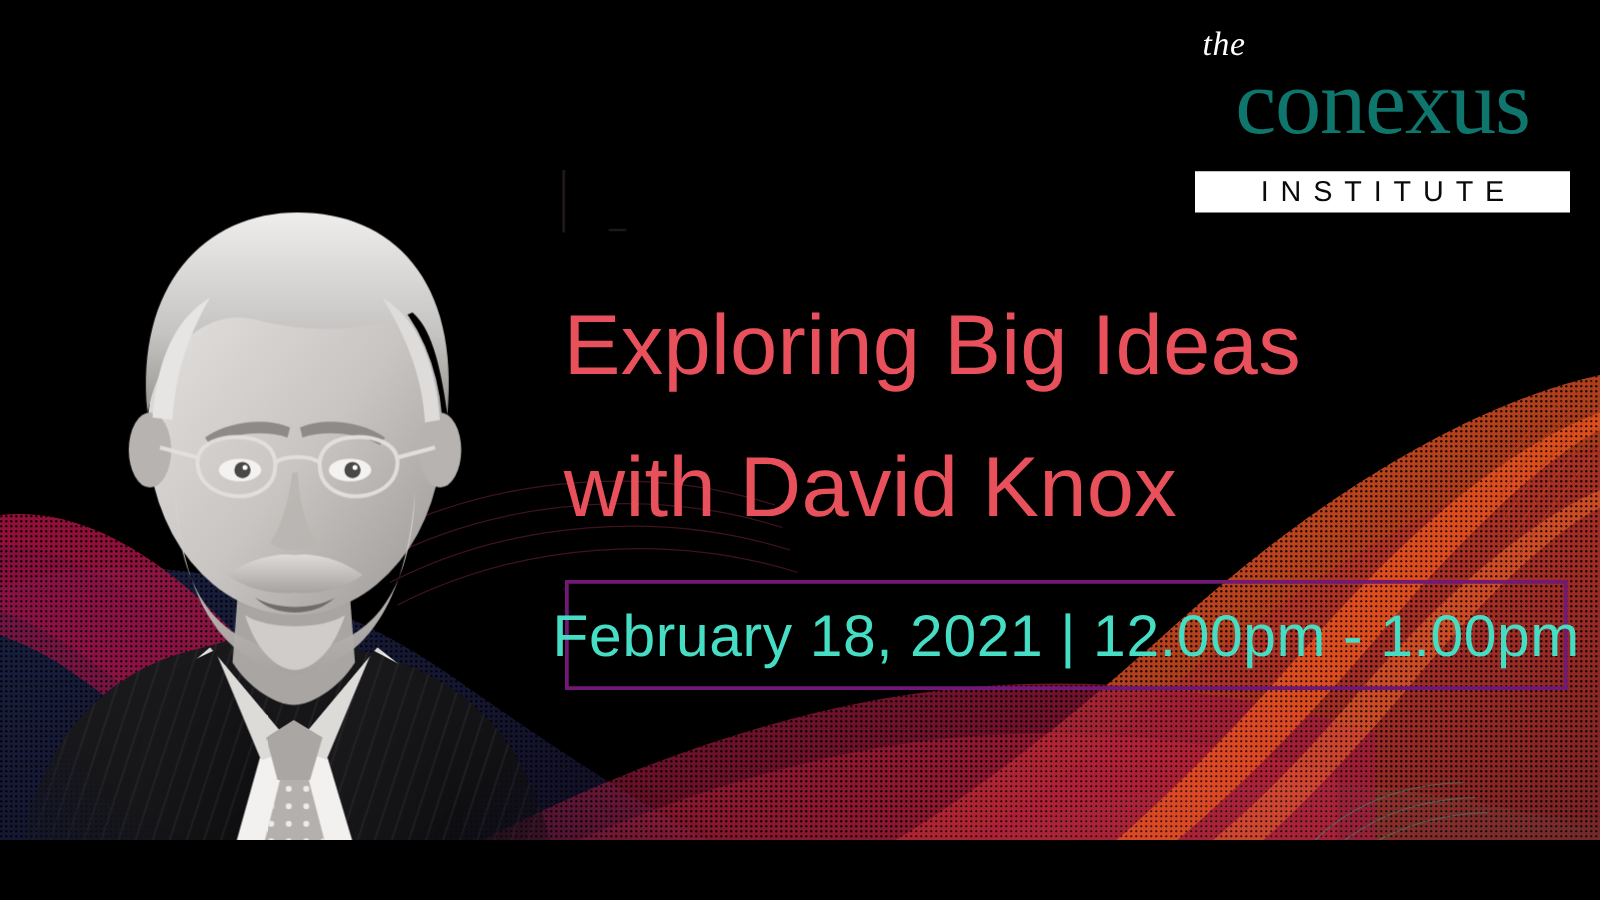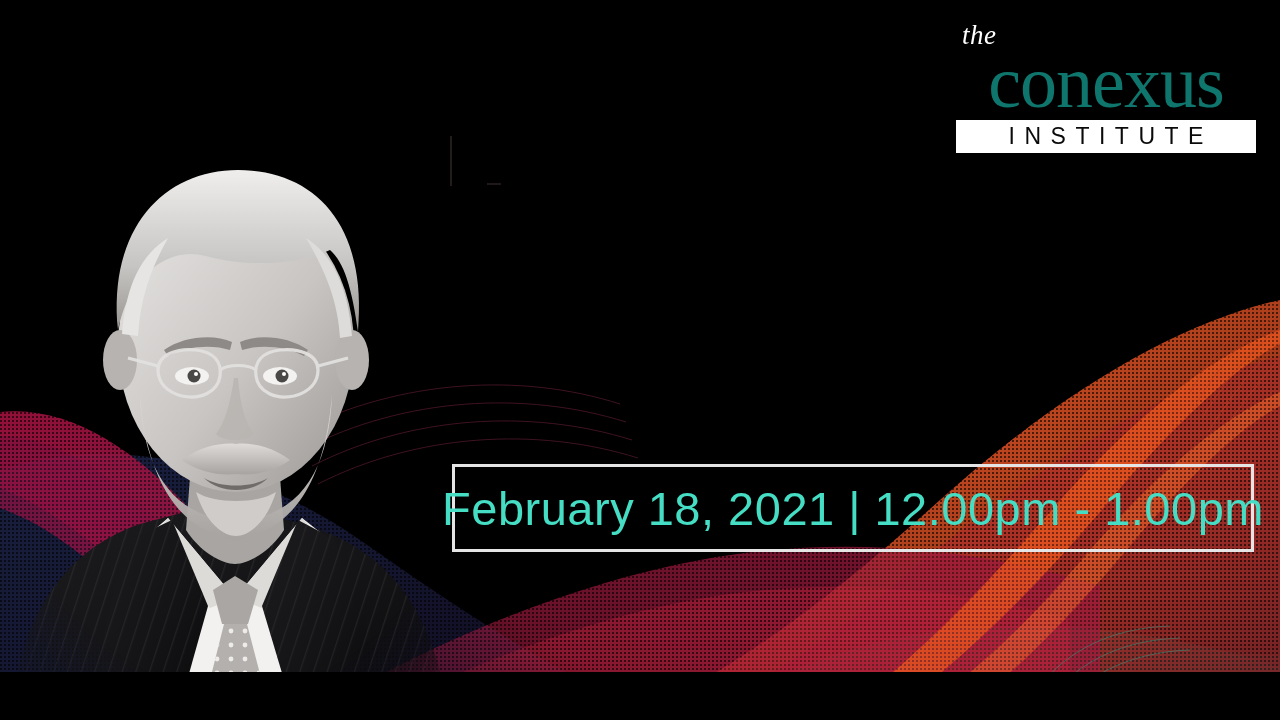--- a/index.html
+++ b/index.html
@@ -61,21 +61,21 @@
     color: #0f766e;
     font-size: 74px;
     line-height: 0.86;
     letter-spacing: -1px;
     margin-top: 2px;
     text-align: center;
   }
   .logo-bar {
     background: #ffffff;
     height: 33px;
-    margin-top: 5px;
+    margin-top: 22px;
     display: flex;
     align-items: center;
     justify-content: center;
   }
   .logo-bar-text {
     color: #0a0a0a;
     font-size: 23px;
     letter-spacing: 9.5px;
     text-indent: 9.5px;
     font-weight: 400;
@@ -96,21 +96,21 @@
   }
   .headline-line { display: block; height: 114px; }
 
   
   .datebox {
     position: absolute;
     left: 452px;
     top: 464px;
     width: 802px;
     height: 88px;
-    border: 3px solid #e5e5e5;
+    border: 3px solid #701a75;
     box-sizing: border-box;
     display: flex;
     align-items: center;
     justify-content: center;
   }
   .datebox-text {
     color: #45ddc3;
     font-size: 47px;
     font-weight: 300;
     letter-spacing: 0.5px;
@@ -368,18 +368,22 @@
   <div class="streak2"></div>
 
   <div class="logo">
     <div class="logo-the">the</div>
     <div class="logo-word">conexus</div>
     <div class="logo-bar">
       <span class="logo-bar-text">INSTITUTE</span>
     </div>
   </div>
 
+  <div class="headline">
+    <span class="headline-line">Exploring Big Ideas</span>
+    <span class="headline-line">with David Knox</span>
+  </div>
 
   <div class="datebox">
     <span class="datebox-text">February 18, 2021 | 12.00pm - 1.00pm</span>
   </div>
 
 </div>
 
 </body></html>

